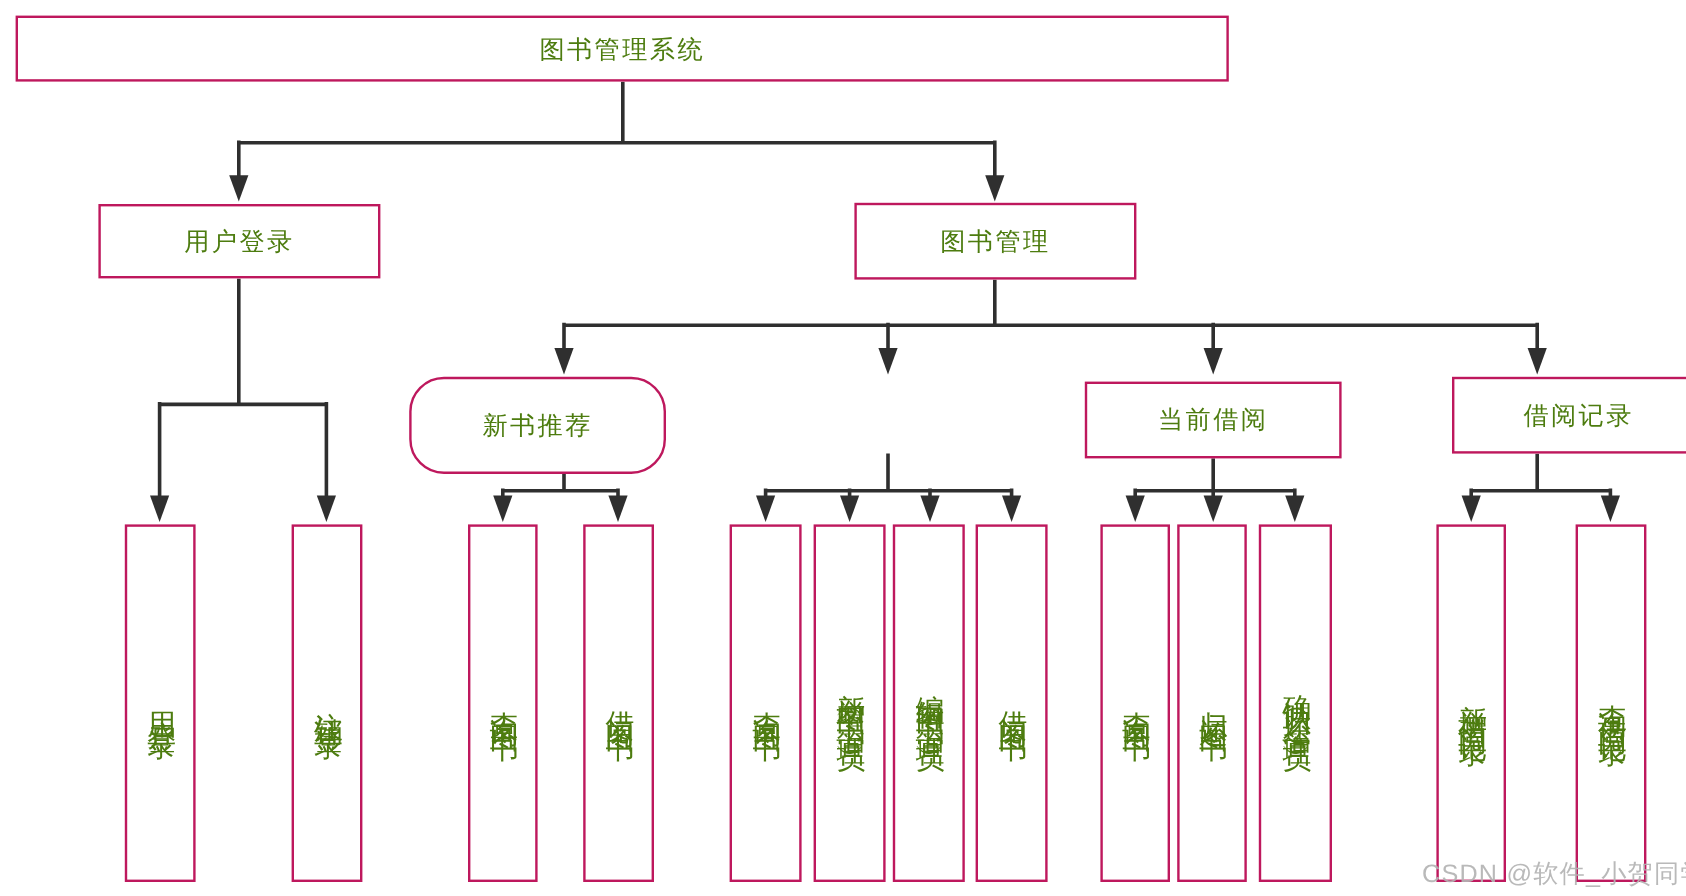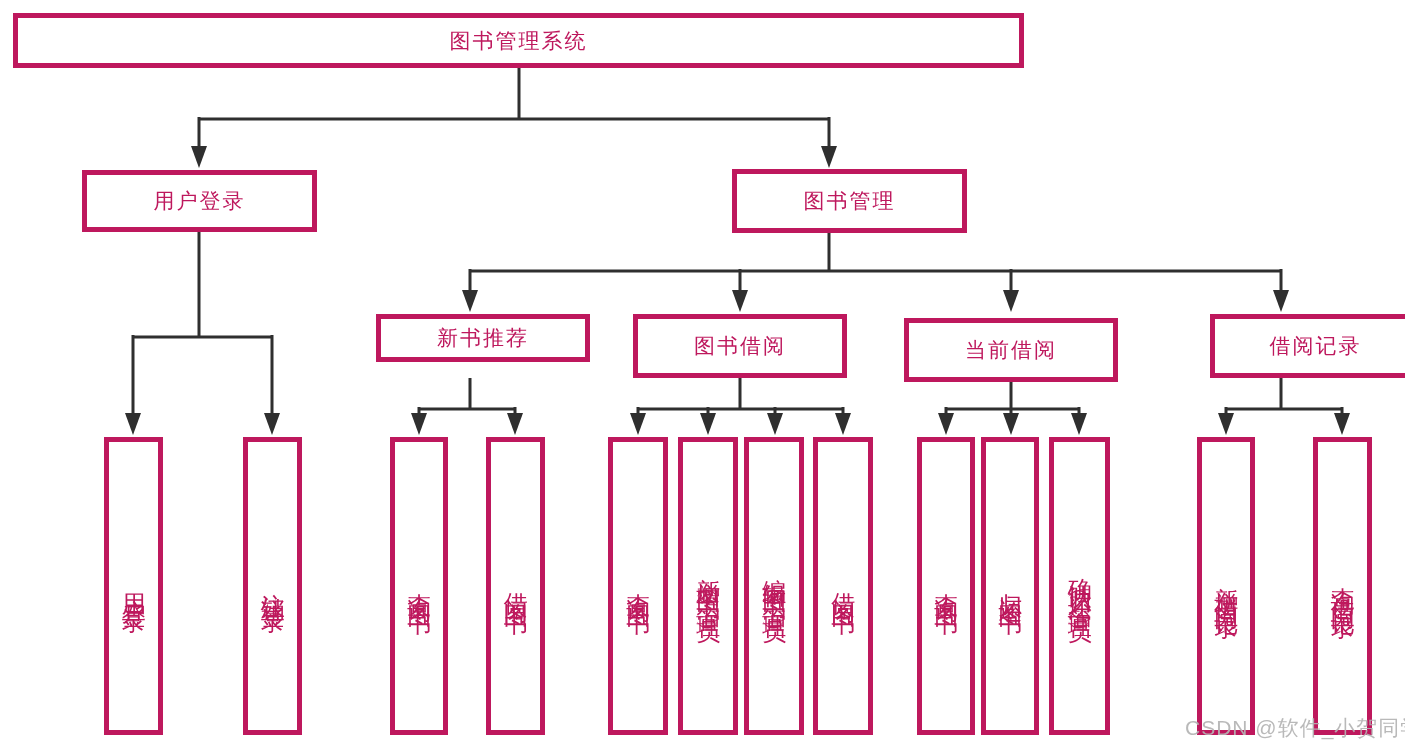--- a/index.html
+++ b/index.html
@@ -1,20 +1,20 @@
 <!DOCTYPE html>
 <html><head>
 <meta charset="utf-8">
 <style>
   html,body{margin:0;padding:0;background:#fff;}
   .canvas{position:relative;width:1405px;height:747px;background:#ffffff;
           font-family:"Liberation Sans", sans-serif;overflow:hidden;}
   .connector-layer{position:absolute;left:0;top:0;z-index:0;}
-  .node{position:absolute;box-sizing:border-box;border:5px solid #be185d;background:#fff;
-        display:flex;align-items:center;justify-content:center;z-index:1;color:#be185d;}
+  .node{position:absolute;box-sizing:border-box;border:2px solid #be185d;background:#fff;
+        display:flex;align-items:center;justify-content:center;z-index:1;color:#4d7c0f;}
   .node .label{white-space:nowrap;}
   .h .label{font-size:21px;letter-spacing:2px;}
   .v .label{writing-mode:vertical-rl;text-orientation:mixed;font-size:24px;
             letter-spacing:6px;line-height:1.1;white-space:normal;}
   .watermark{position:absolute;left:1185px;top:714px;z-index:3;font-size:21px;
              color:#b4b4b4;opacity:0.92;letter-spacing:1px;white-space:nowrap;}
 </style>
 </head>
 <body>
 
@@ -62,29 +62,26 @@
     </g>
   </svg>
 
   <div class="node h" style="left:13px;top:13px;width:1011px;height:55px;">
     <span class="label">图书管理系统</span>
   </div>
 
   <div class="node h" style="left:82px;top:170px;width:235px;height:62px;">
     <span class="label">用户登录</span>
   </div>
-  <div class="node h" style="left:712px;top:169px;width:235px;height:64px;margin-left:20px;">
+  <div class="node h" style="left:712px;top:169px;width:235px;height:64px;">
     <span class="label">图书管理</span>
   </div>
 
-  <div class="node h" style="left:376px;top:314px;width:214px;height:48px;">
+  <div class="node h" style="left:341px;top:314px;width:214px;height:81px;border-radius:29px;">
     <span class="label">新书推荐</span>
-  </div>
-  <div class="node h" style="left:633px;top:314px;width:214px;height:64px;">
-    <span class="label">图书借阅</span>
   </div>
   <div class="node h" style="left:904px;top:318px;width:214px;height:64px;">
     <span class="label">当前借阅</span>
   </div>
   <div class="node h" style="left:1210px;top:314px;width:211px;height:64px;">
     <span class="label">借阅记录</span>
   </div>
 
   <div class="node v" style="left:104px;top:437px;width:59px;height:298px;">
     <span class="label">用户登录</span>

